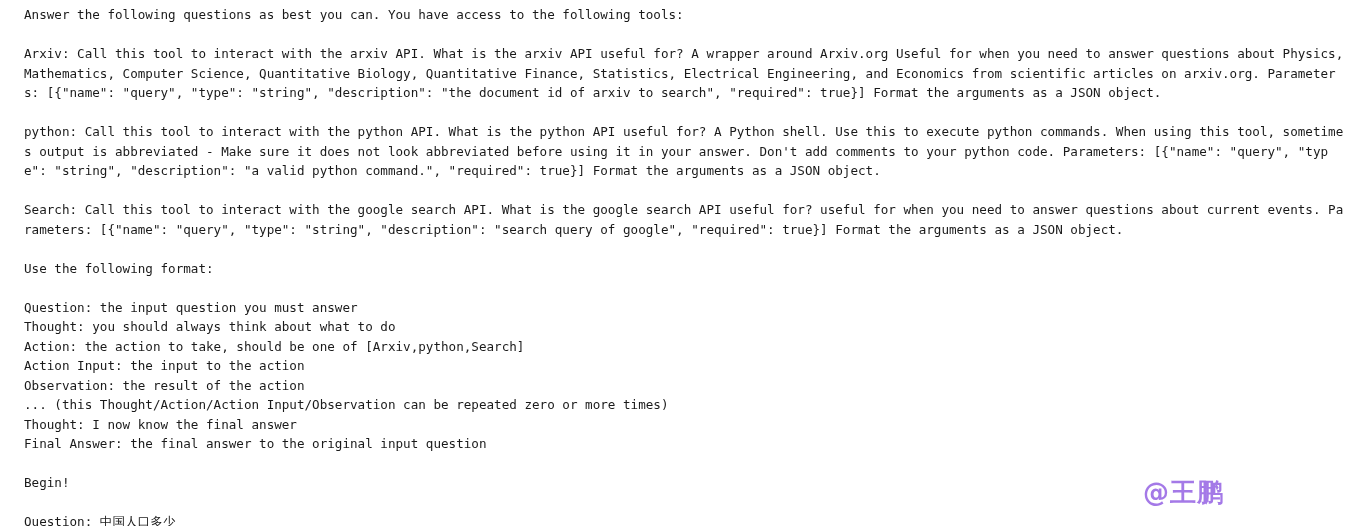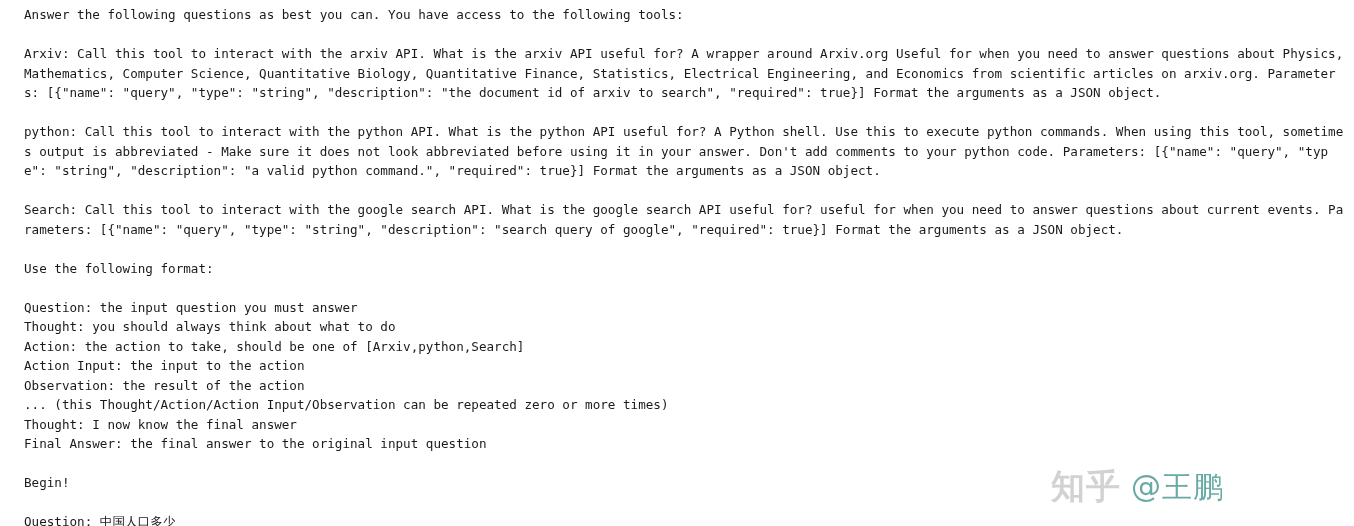--- a/index.html
+++ b/index.html
@@ -46,23 +46,23 @@
   }
   .watermark .logo {
     font-family: "DejaVu Sans", "Liberation Sans", sans-serif;
     font-size: 34px;
     font-weight: 700;
     color: #b8b8b8;
     letter-spacing: 1px;
   }
   .watermark .handle {
     font-family: "DejaVu Sans", "Liberation Sans", sans-serif;
-    font-size: 30px;
-    font-weight: 400;
-    color: #0f766e;
+    font-size: 26px;
+    font-weight: 700;
+    color: #6d28d9;
     letter-spacing: 1px;
   }
 </style>
 </head>
 <body>
 
 <div class="page">
   <div class="prompt-text">Answer the following questions as best you can. You have access to the following tools:
 
 Arxiv: Call this tool to interact with the arxiv API. What is the arxiv API useful for? A wrapper around Arxiv.org Useful for when you need to answer questions about Physics, Mathematics, Computer Science, Quantitative Biology, Quantitative Finance, Statistics, Electrical Engineering, and Economics from scientific articles on arxiv.org. Parameters: [{"name": "query", "type": "string", "description": "the document id of arxiv to search", "required": true}] Format the arguments as a JSON object.
@@ -80,16 +80,15 @@
 Observation: the result of the action
 ... (this Thought/Action/Action Input/Observation can be repeated zero or more times)
 Thought: I now know the final answer
 Final Answer: the final answer to the original input question
 
 Begin!
 
 Question: 中国人口多少</div>
 
   <div class="watermark">
-    <span class="logo">知乎</span>
     <span class="handle">@王鹏</span>
   </div>
 </div>
 
 </body></html>

